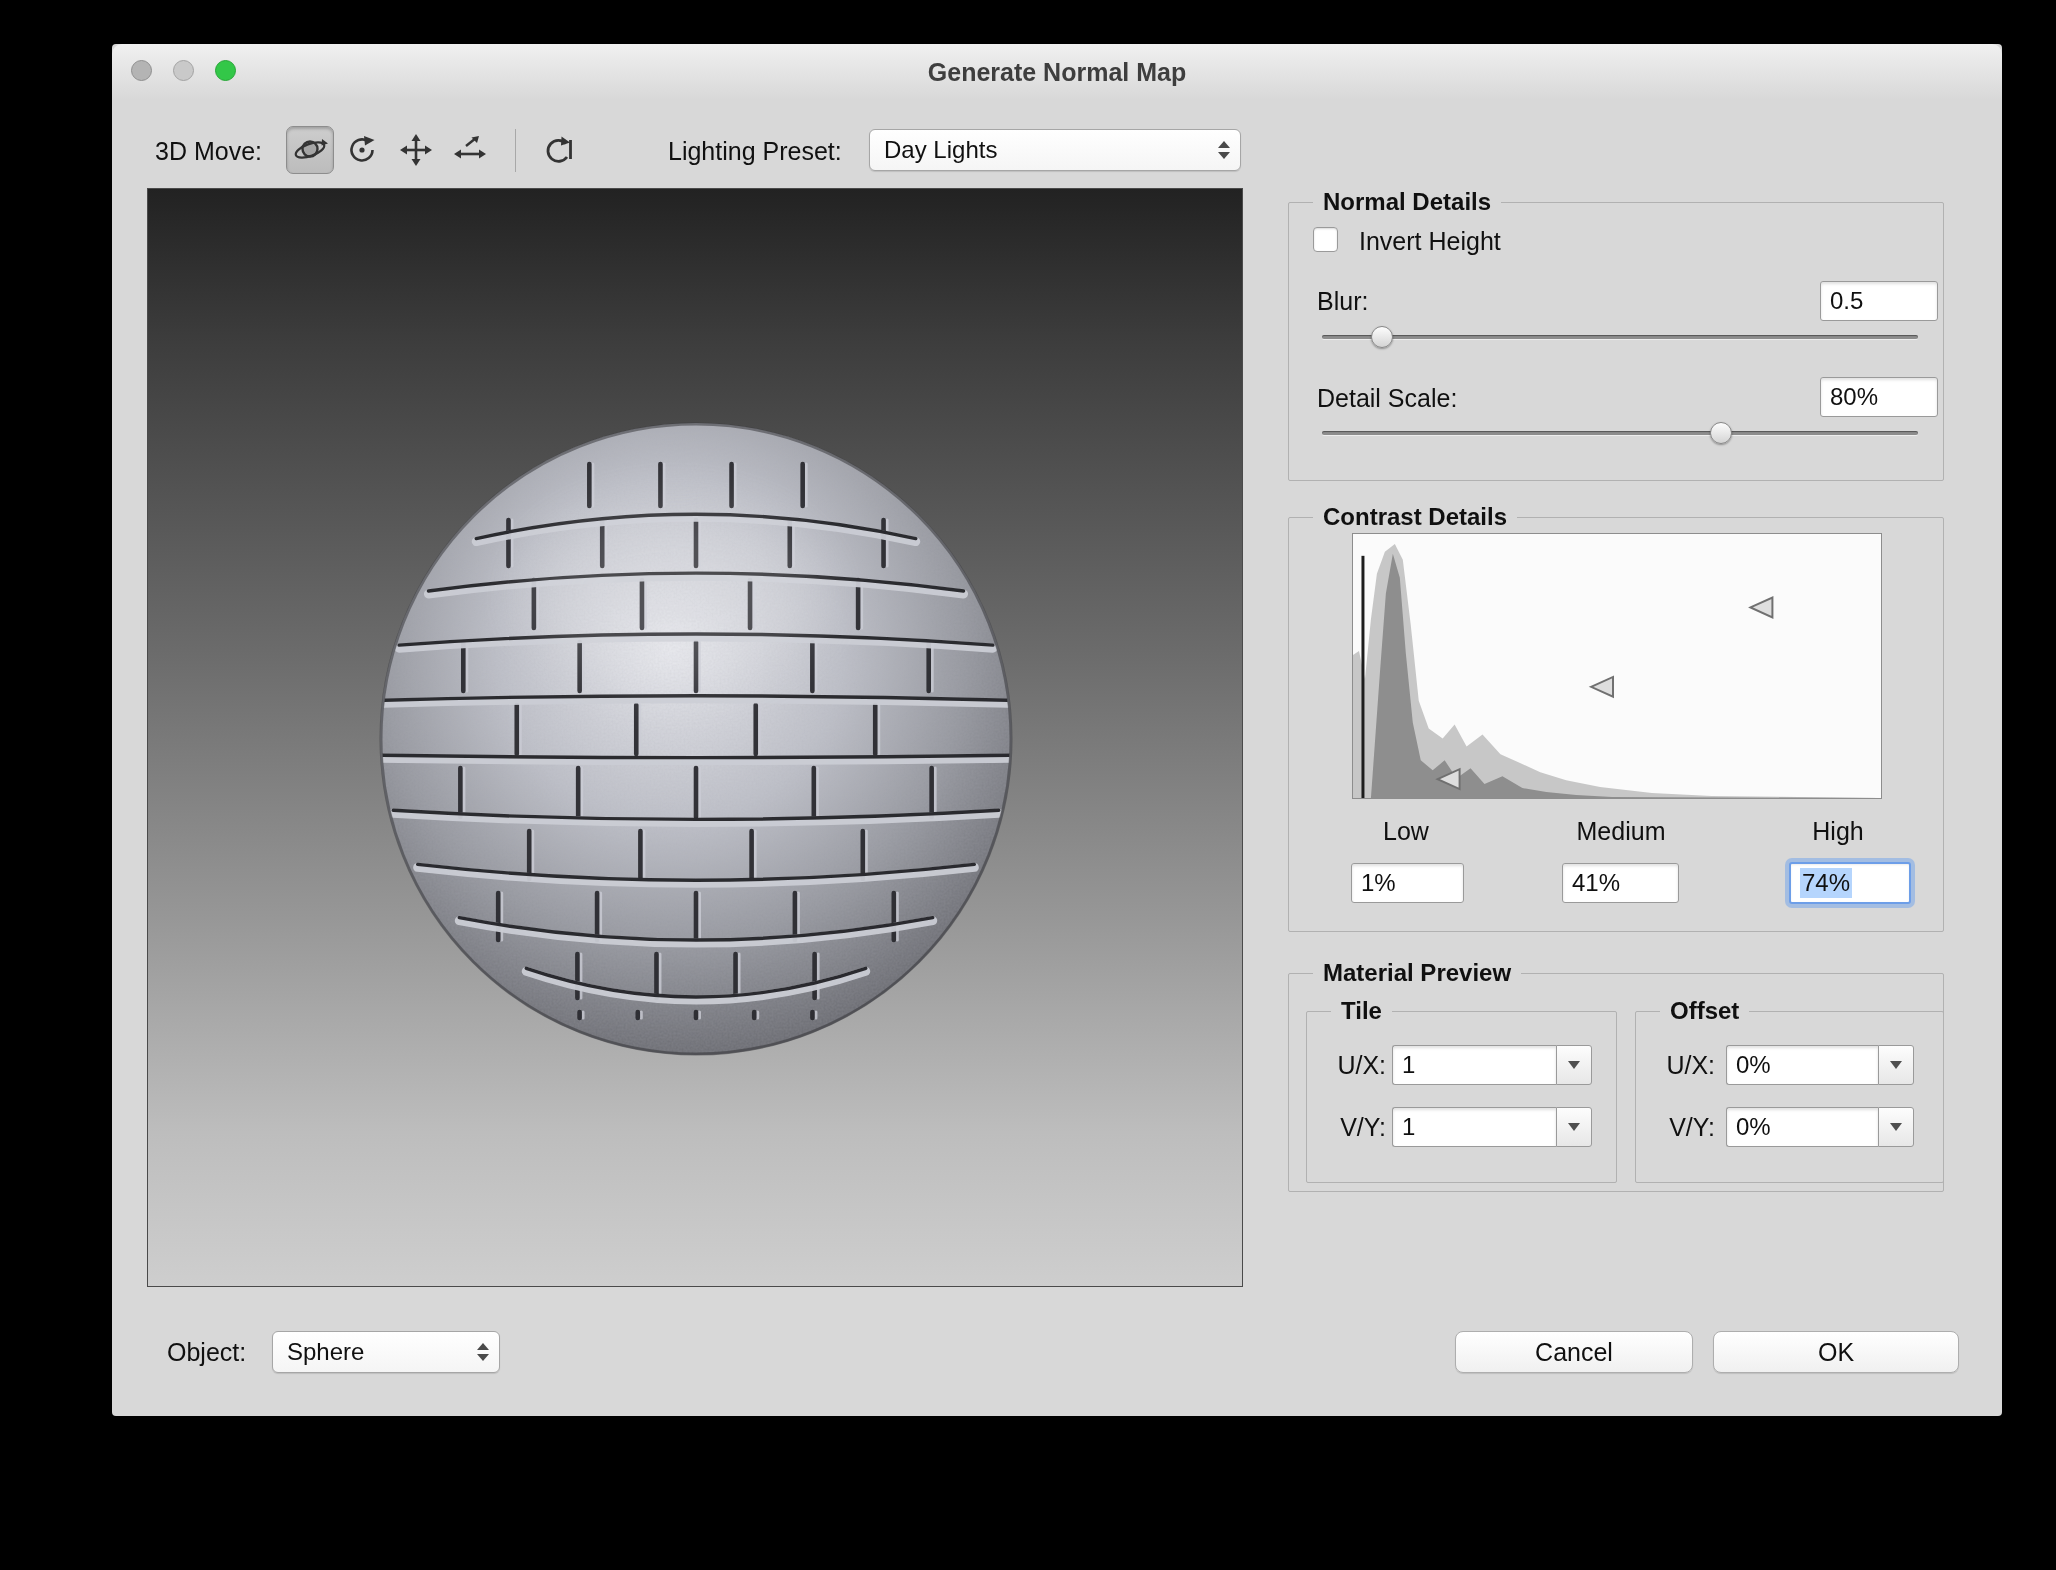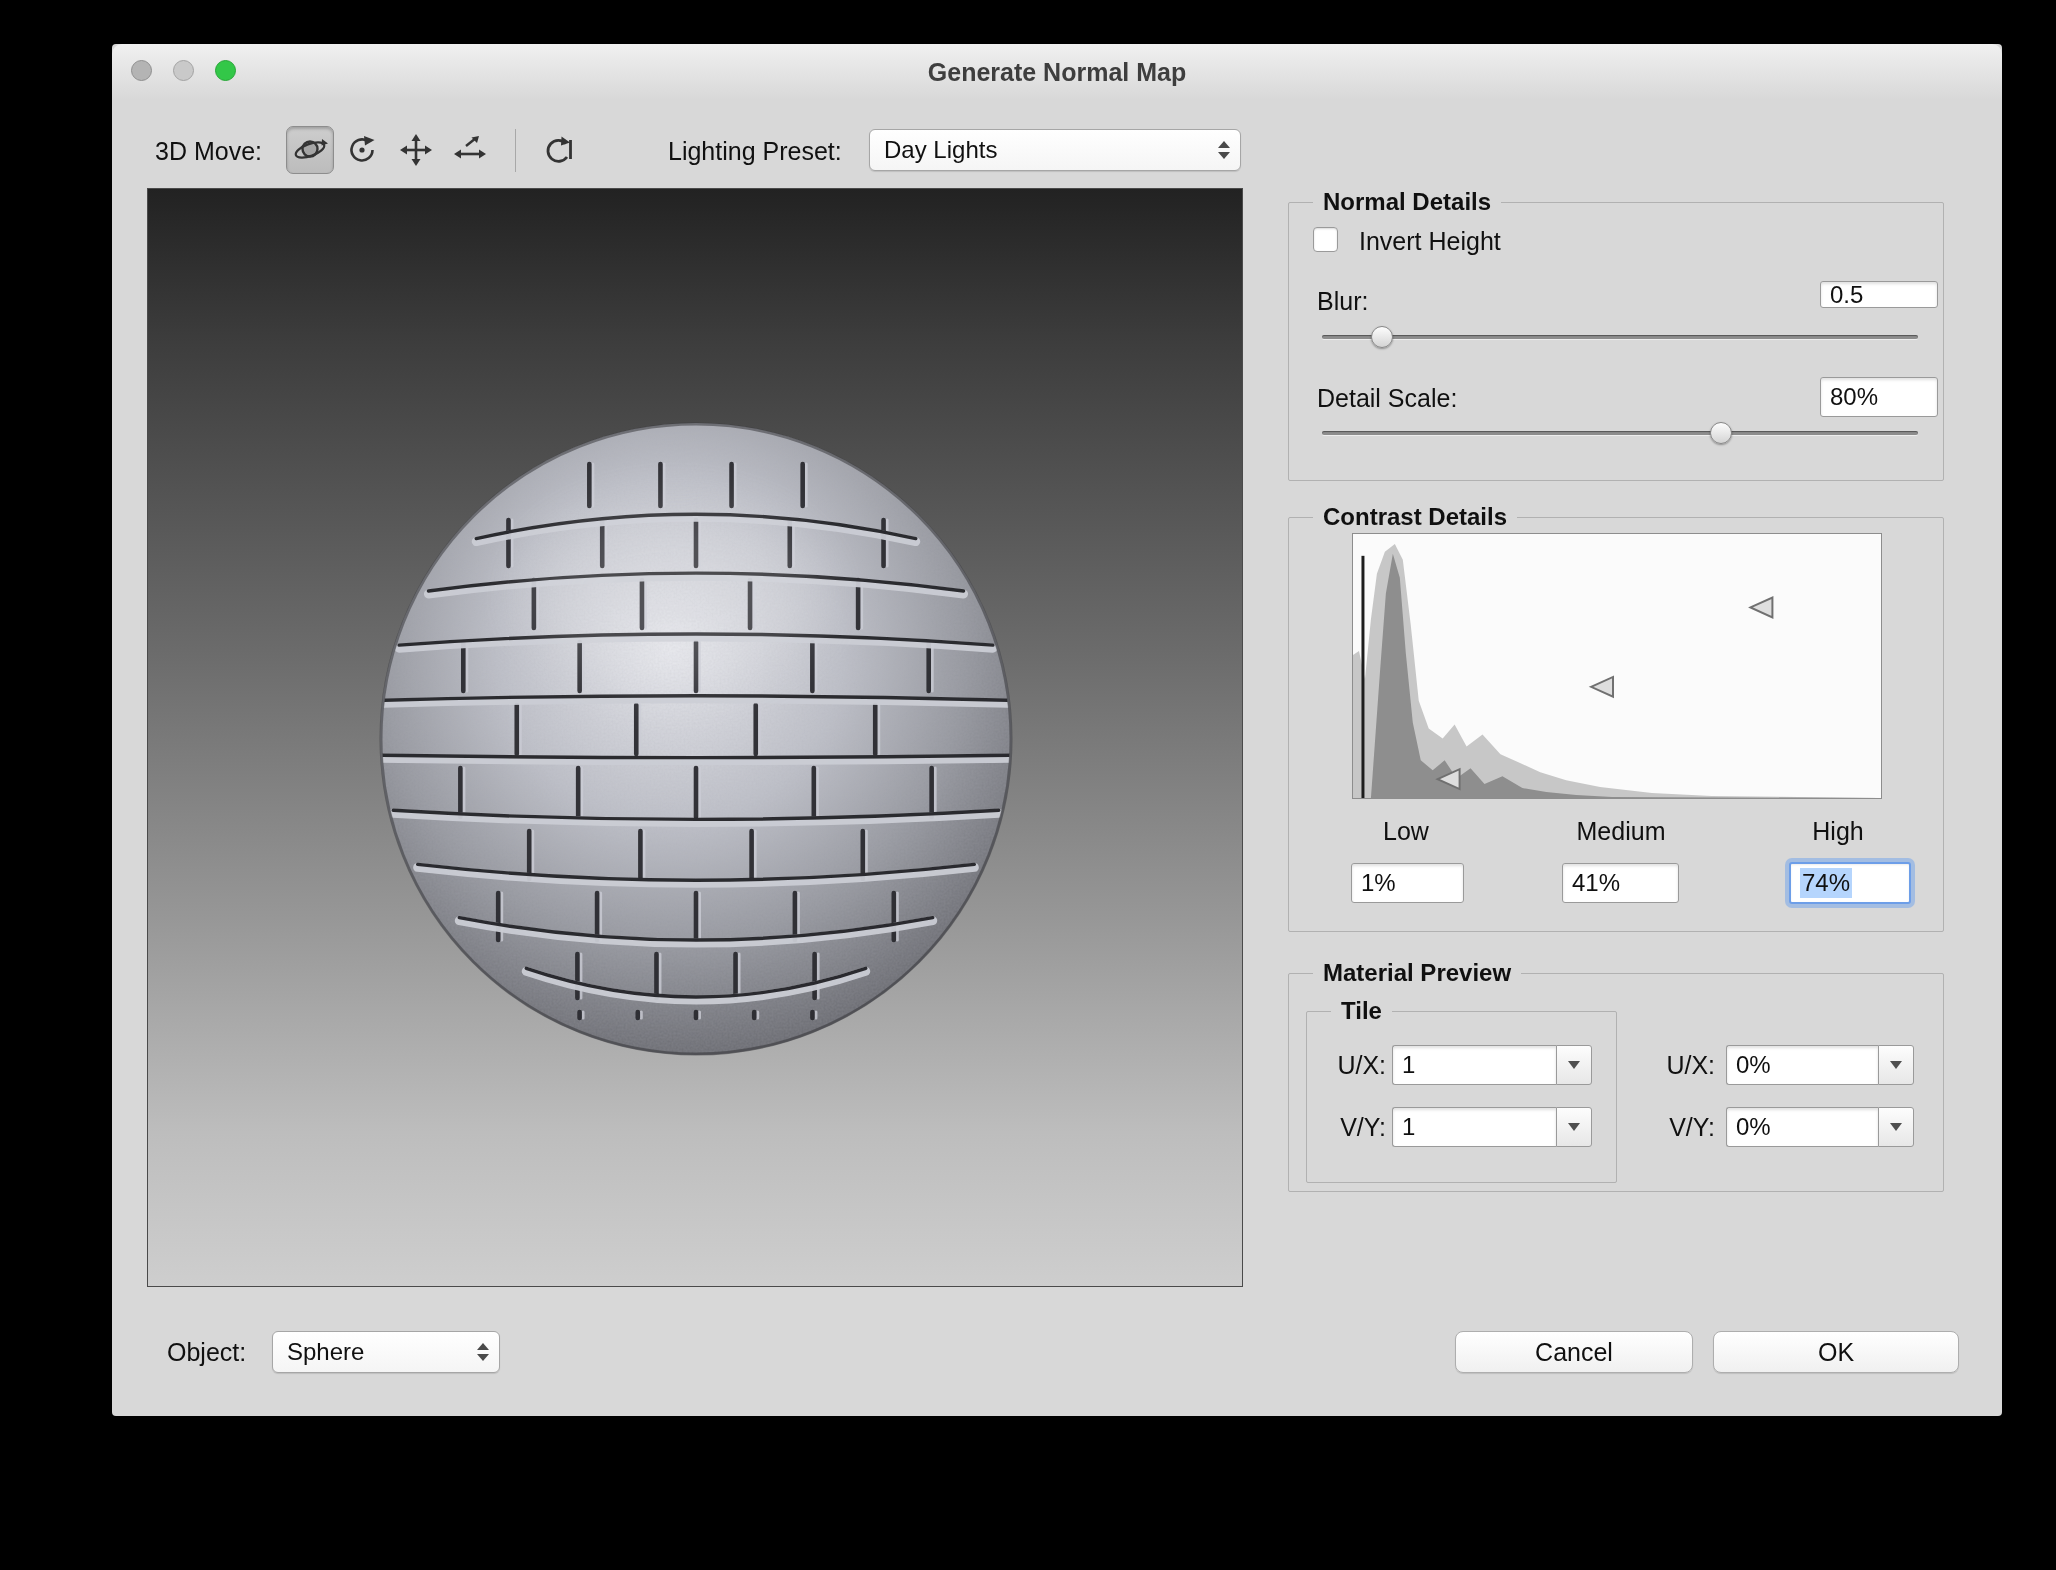--- a/index.html
+++ b/index.html
@@ -341,21 +341,21 @@
     </div>
   </div>
 
   <div class="group" style="left:1176px; top:158px; width:654px; height:277px;">
     <span class="group-title">Normal Details</span>
   </div>
   <div class="checkbox" style="left:1201px; top:183px;"></div>
   <span class="lbl" style="left:1238px; top:197px;">Invert Height</span>
 
   <span class="lbl" style="left:1196px; top:257px;">Blur:</span>
-  <input class="field" style="left: 1708px; top: 237px; width: 118px; height: 27px;" value="0.5">
+  <input class="field" style="left: 1708px; top: 237px; width: 118px; height: 40px;" value="0.5">
   <div class="slider" style="left:1210px; top:282px;">
     <div class="track"></div>
     <div class="thumb" style="left:calc(10% - 11px);"></div>
   </div>
 
   <span class="lbl" style="left:1196px; top:354px;">Detail Scale:</span>
   <input class="field" style="left: 1708px; top: 333px; width: 118px; height: 40px;" value="80%">
   <div class="slider" style="left:1210px; top:378px;">
     <div class="track"></div>
     <div class="thumb" style="left:calc(67% - 11px);"></div>
@@ -407,20 +407,23 @@
       </div>
   </div>
   <span class="rlabel" style="left:1204px; top:1083px;">V/Y:</span>
   <div class="combo" style="left:1280px; top:1063px;">
     <input style="width: 164px;" value="1">
     <div class="dd">
         <span class="tri-dd"></span>
       </div>
   </div>
 
+  <div class="group" style="left:1523px; top:967px; width:307px; height:170px;">
+    <span class="group-title">Offset</span>
+  </div>
   <span class="rlabel" style="left:1533px; top:1021px;">U/X:</span>
   <div class="combo" style="left:1614px; top:1001px;">
     <input style="width: 152px;" value="0%">
     <div class="dd">
         <span class="tri-dd"></span>
       </div>
   </div>
   <span class="rlabel" style="left:1533px; top:1083px;">V/Y:</span>
   <div class="combo" style="left:1614px; top:1063px;">
     <input style="width: 152px;" value="0%">

